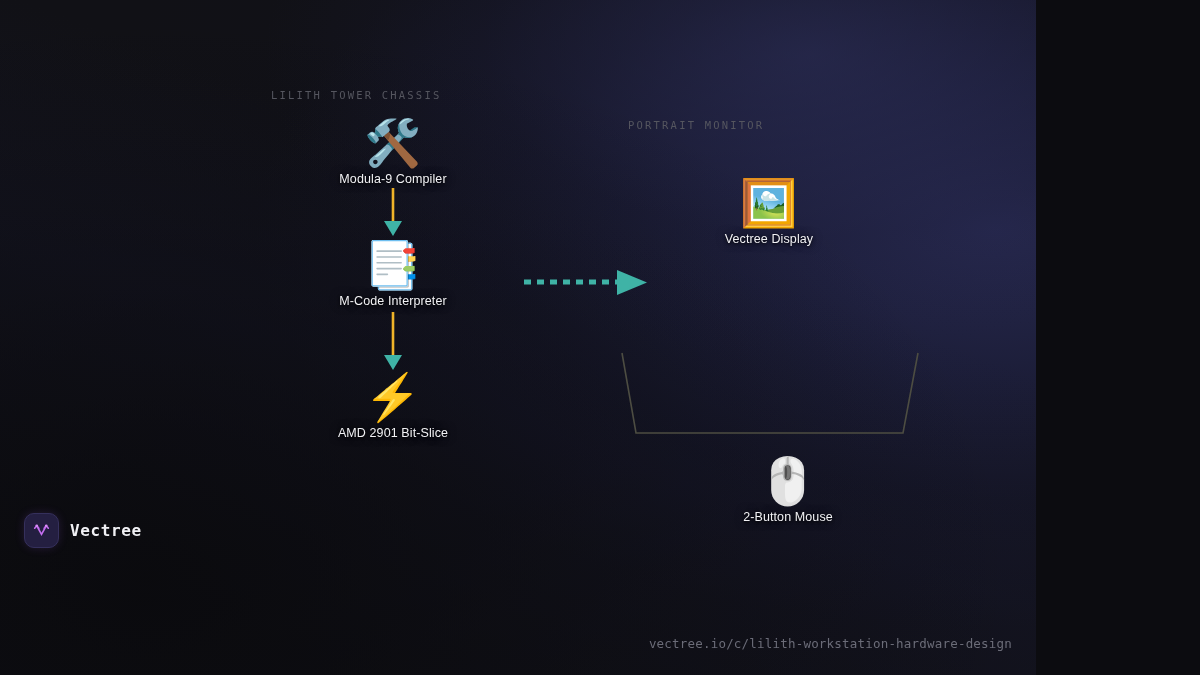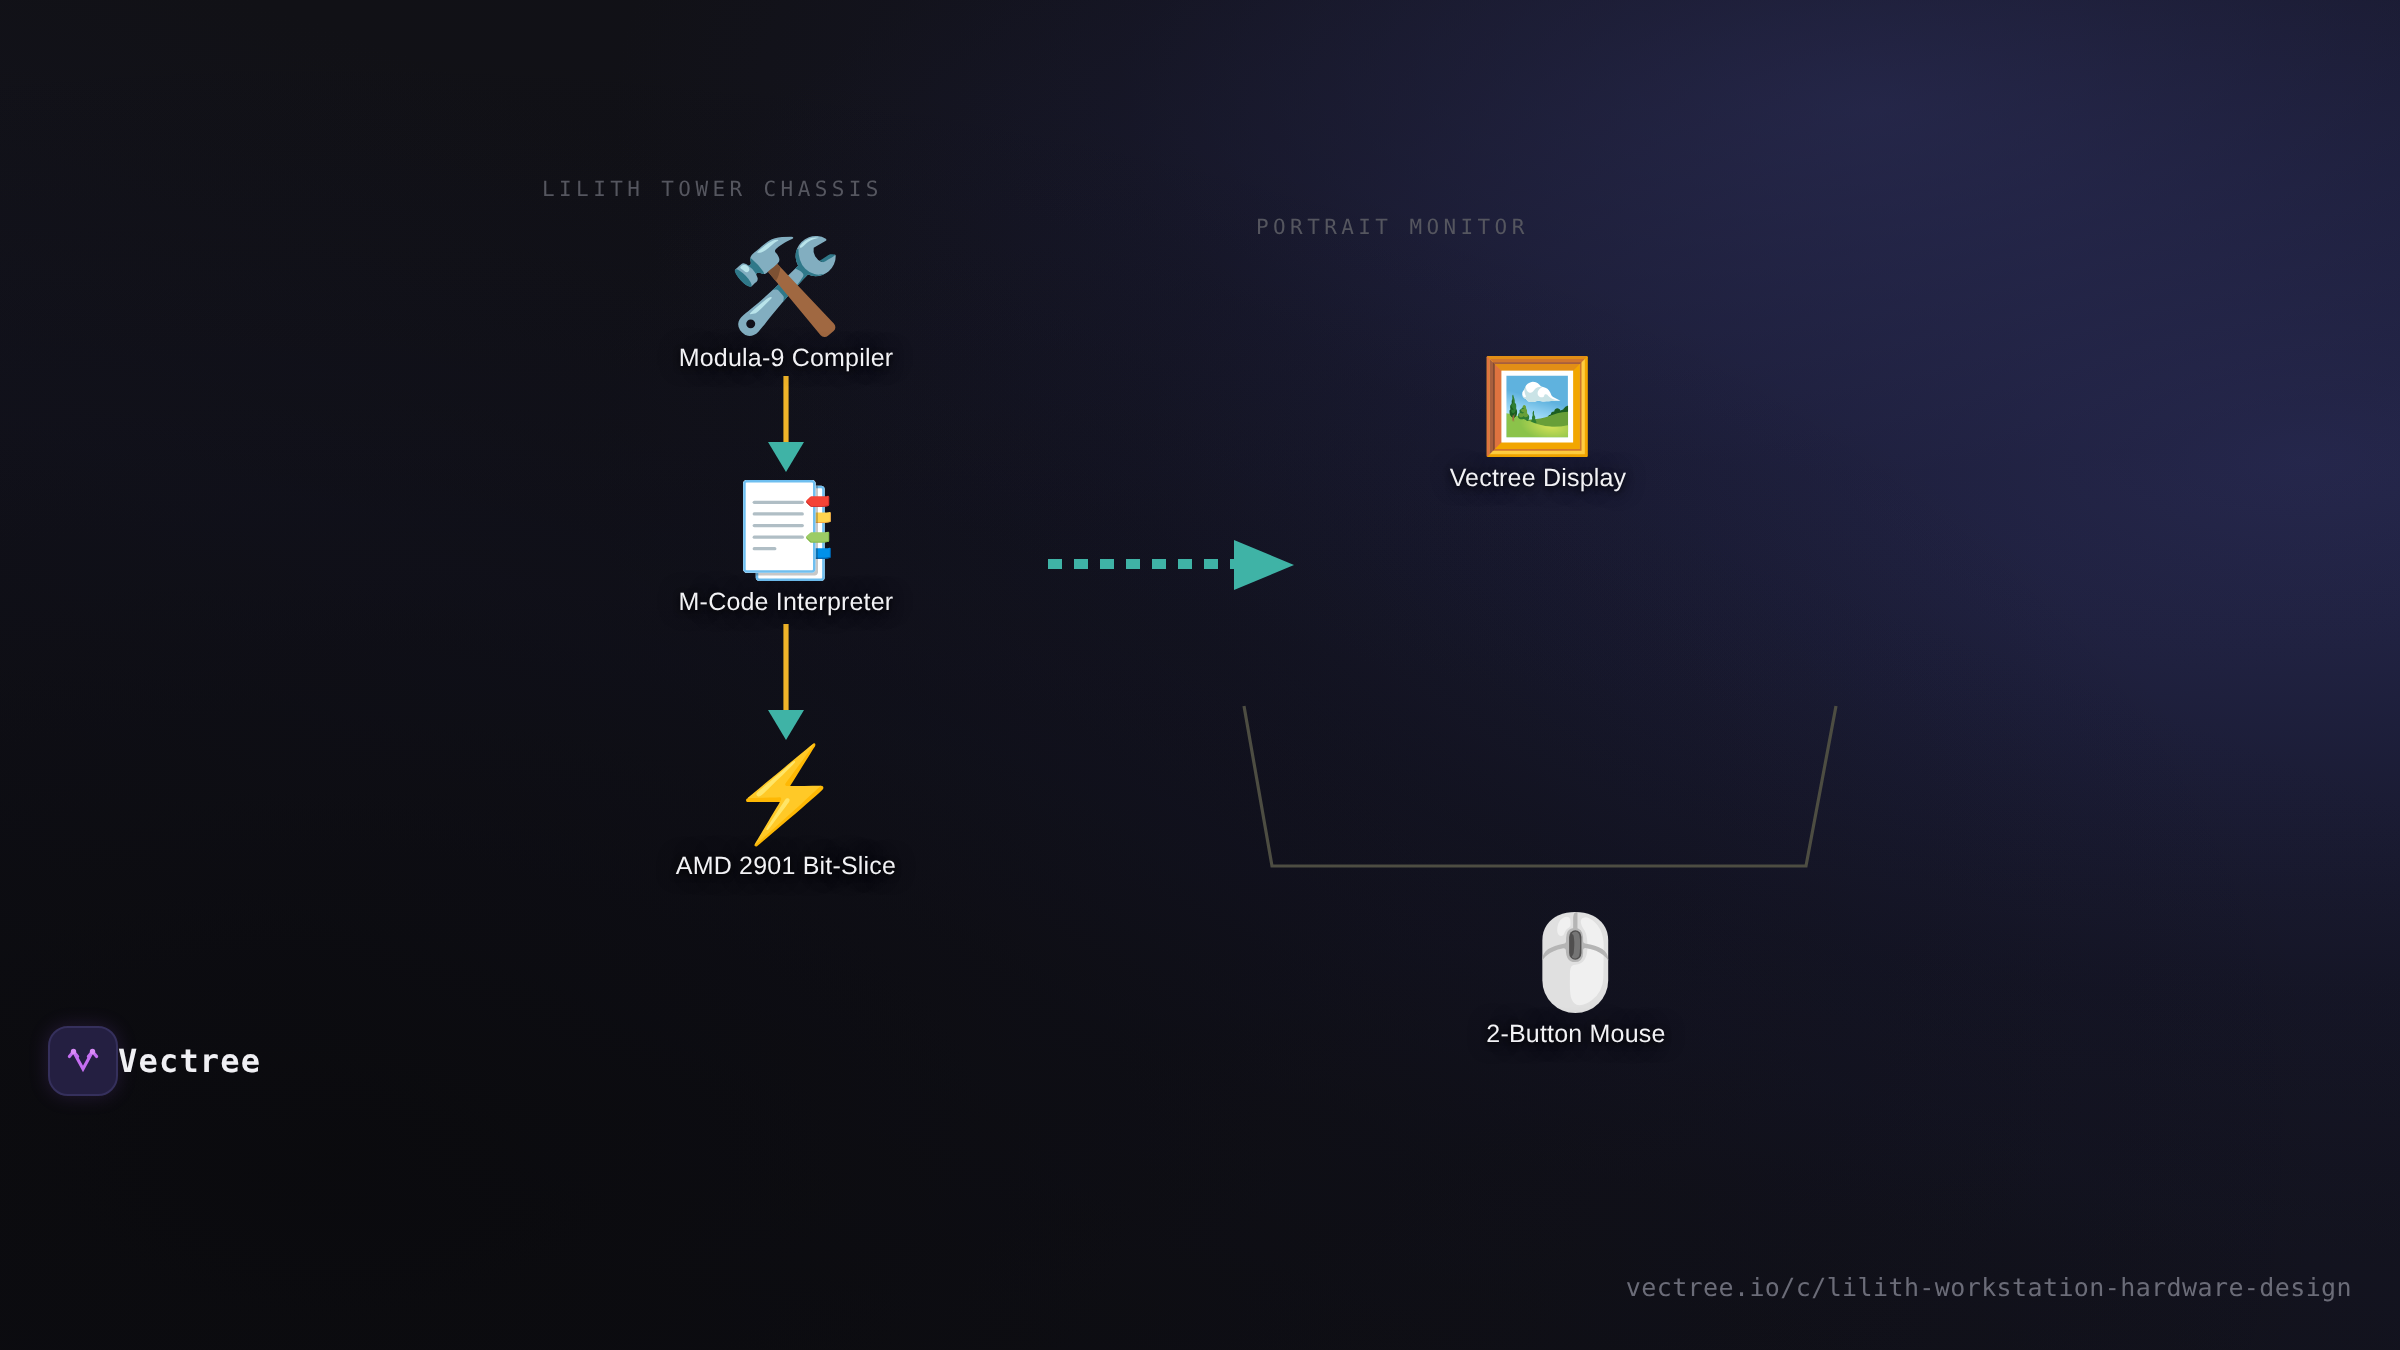--- a/index.html
+++ b/index.html
@@ -3,25 +3,26 @@
 <meta charset="utf-8">
 <title>Vectree — Lilith Workstation Hardware Design</title>
 <style>
   html, body {
     margin: 0;
     padding: 0;
     background: #0c0c10;
   }
   #stage {
     position: relative;
-    width: 1200px;
+    width: 988px;
     height: 675px;
     overflow: hidden;
     background: #111115;
     font-family: "Liberation Sans", sans-serif;
+    padding-left: 48px;
     -webkit-font-smoothing: antialiased;
   }
   
   .bg-base {
     position: absolute;
     inset: 0;
     background: #111116;
   }
   .bg-glow-a {
     position: absolute;
@@ -113,21 +114,21 @@
     left: 0; right: 0; bottom: 0;
     height: 172px;
     padding: 0;
   }
   .brand-row {
     position: absolute;
     left: 24px;
     top: 10px;
     display: flex;
     align-items: center;
-    gap: 0;
+    gap: 11px;
   }
   .brand-mark {
     width: 33px;
     height: 33px;
     border-radius: 10px;
     background: #241f41;
     border: 1px solid #35305c;
     display: flex;
     align-items: center;
     justify-content: center;
@@ -193,21 +194,21 @@
       </g>
 
       <g>
         <line x1="524" y1="282" x2="618" y2="282" stroke="#3fb3a6" stroke-width="5" stroke-dasharray="7 6"></line>
         <polygon points="617,270 647,282.5 617,295" fill="#3fb3a6"></polygon>
       </g>
     </svg>
 
     <div class="group-label" style="left:271px; top:89px;">LILITH TOWER CHASSIS</div>
 
-    <div class="group-label" style="left:628px; top:108px;">PORTRAIT MONITOR</div>
+    <div class="group-label" style="left:628px; top:119px;">PORTRAIT MONITOR</div>
 
     <div class="node" style="left:393px; top:116px;">
       <div class="emoji">🛠️</div>
       <div class="node-label">Modula-9 Compiler</div>
     </div>
 
     <div class="node" style="left:393px; top:238px;">
       <div class="emoji">📑</div>
       <div class="node-label">M-Code Interpreter</div>
     </div>

